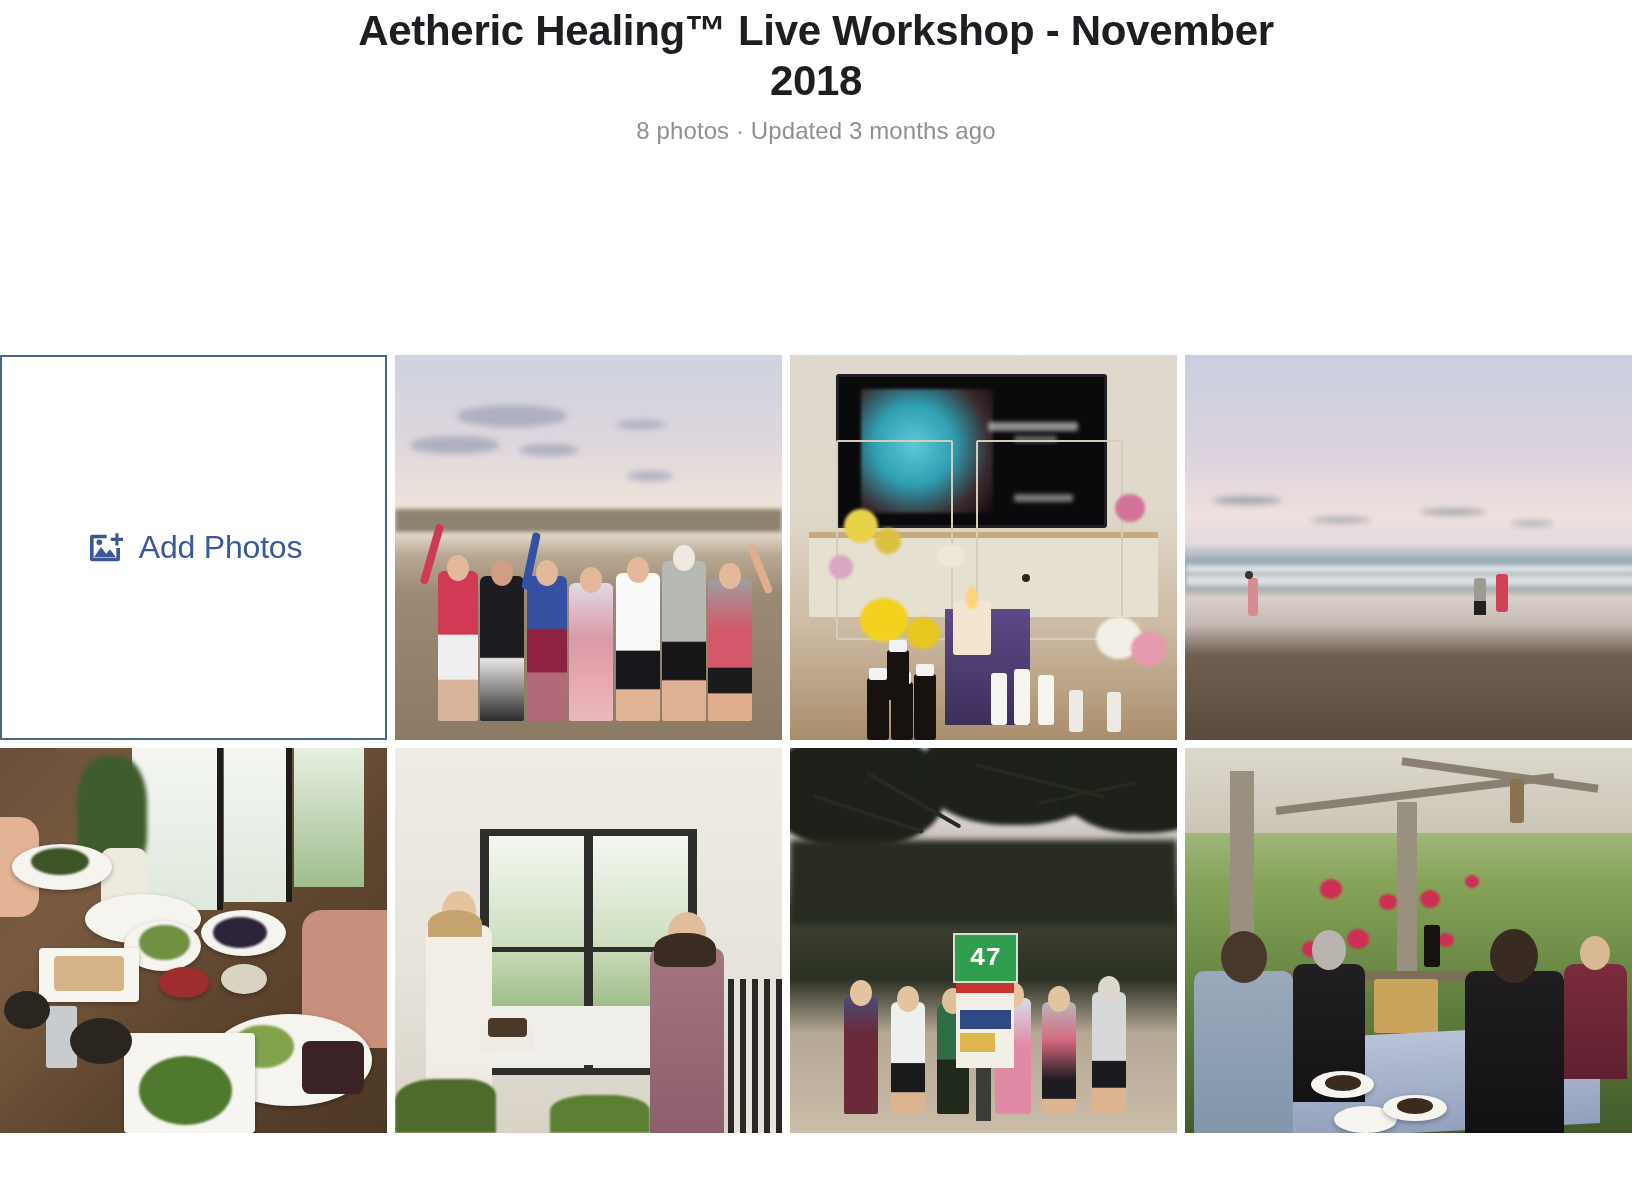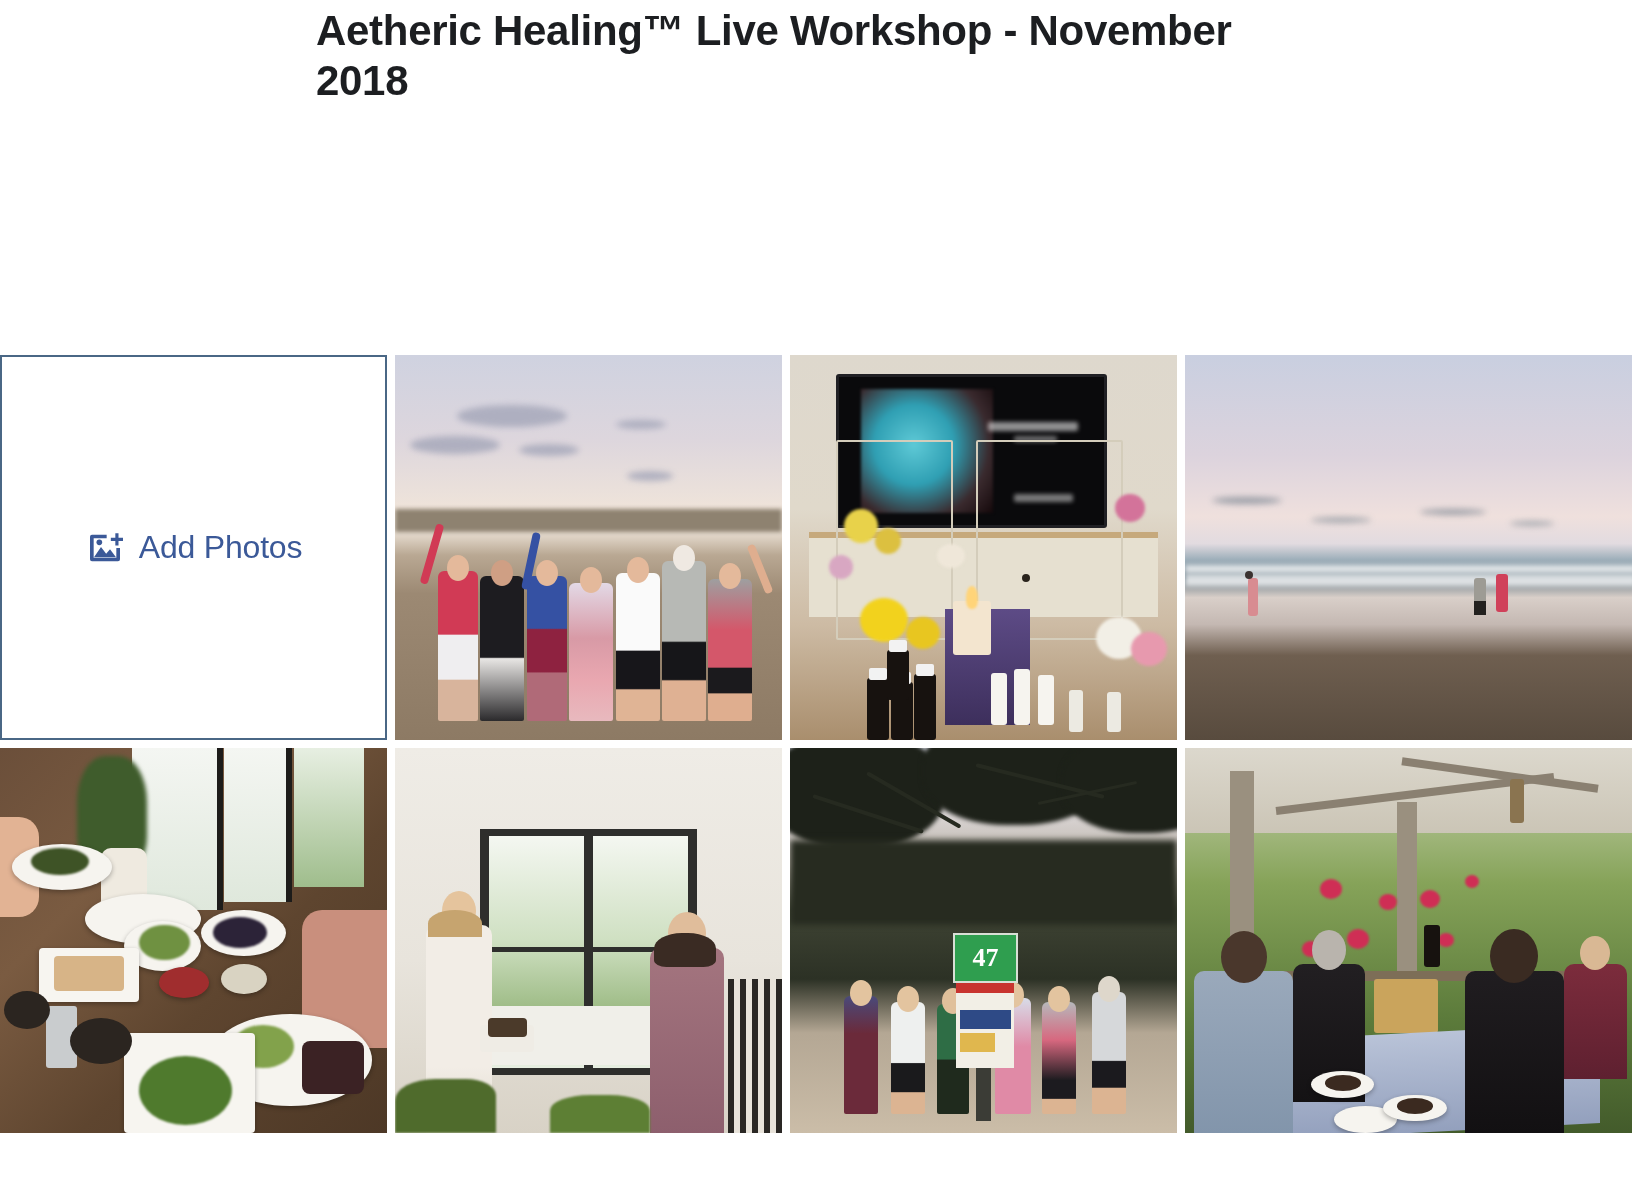--- a/index.html
+++ b/index.html
@@ -7,21 +7,21 @@
     width: 1632px;
     height: 1186px;
     background: #ffffff;
     font-family: "Liberation Sans", sans-serif;
     overflow: hidden;
   }
 
   .album-page { width: 1632px; height: 1186px; position: relative; background: #fff; }
 
   
-  .album-header { width: 100%; padding-top: 6px; text-align: left; }
+  .album-header { width: 100%; padding-top: 6px; text-align: center; }
 
   .album-title {
     font-size: 42px;
     line-height: 1.18;
     font-weight: 700;
     color: #1c1e21;
     letter-spacing: -0.3px;
     max-width: 1000px;
     margin: 0 auto;
   }
@@ -126,38 +126,39 @@
   .p-kitchen { background: linear-gradient(#efece6 0%, #e8e4dc 55%, #d8d2c6 100%); }
   .slider { position:absolute; left:22%; top:21%; width:56%; height:64%; background:#2e2e2c; padding:4px;}
   .slider-glass { position:absolute; background: linear-gradient(#f4f7f1 0%, #cfe0c2 45%, #9dbb85 75%, #e8efe2 100%); }
   .person { position:absolute; border-radius:10px 10px 0 0;}
 
   
   .p-sign { background: linear-gradient(#cfd3dc 0%, #d8d3d2 18%, #b9b2a7 30%, #3f4434 42%, #2c3125 60%, #b4a794 74%, #cbbda8 100%); }
   .tree { position:absolute; background:#1d2119; border-radius:45%; filter: blur(2px);}
   .branch{ position:absolute; background:#262a20; border-radius:3px; transform-origin:left center;}
   .sign-green { position:absolute; background:#2f9e4f; border:2px solid #d9dfd6; display:flex; align-items:center; justify-content:center;}
-  .sign-num { color:#ffffff; font-weight:700; font-family:Liberation Serif, serif; }
+  .sign-num { color:#ffffff; font-weight:700; font-family:Liberation Mono, monospace; }
   .sign-poster{ position:absolute; background:#f2efe6; border-top:10px solid #c8342f;}
 
   
   .p-verandah { background: linear-gradient(#cdd7b6 0%, #86a359 35%, #5c7b3b 70%, #435b2b 100%); }
   .roof { position:absolute; left:0; top:0; width:100%; height:22%; background:linear-gradient(#dcd8cd,#cbc5b6); }
   .beam { position:absolute; background:#8a8071;}
   .post { position:absolute; background:#9a907f;}
   .hibiscus{ position:absolute; background:#cf2e55; border-radius:50%; filter: blur(.8px);}
   .table-cloth{ position:absolute; left:8%; bottom:0; width:84%; height:26%; background:linear-gradient(#b9c3d8,#93a0bd); transform: skewY(-3deg);}
 </style>
 </head>
 <body>
 
 <div class="album-page">
 
   <div class="album-header">
     <h1 class="album-title">Aetheric Healing™ Live Workshop - November 2018</h1>
+    <div class="album-meta">8 photos · Updated 3 months ago</div>
   </div>
 
   <div class="photo-grid">
 
     <div class="grid-cell add-photos-tile">
       <div class="add-photos-inner">
         <span>
           <svg class="add-photos-icon" viewBox="0 0 24 24" fill="none">
             <path d="M3 5.2A1.2 1.2 0 0 1 4.2 4H13v2.2H5.2v11.6h13.6V12H21v6.8A1.2 1.2 0 0 1 19.8 20H4.2A1.2 1.2 0 0 1 3 18.8V5.2Z" fill="#3b5998"></path>
             <path d="M5.4 17.6 9.6 11.4l3.1 4.1 2.3-2.7 3.6 4.8H5.4Z" fill="#3b5998"></path>

